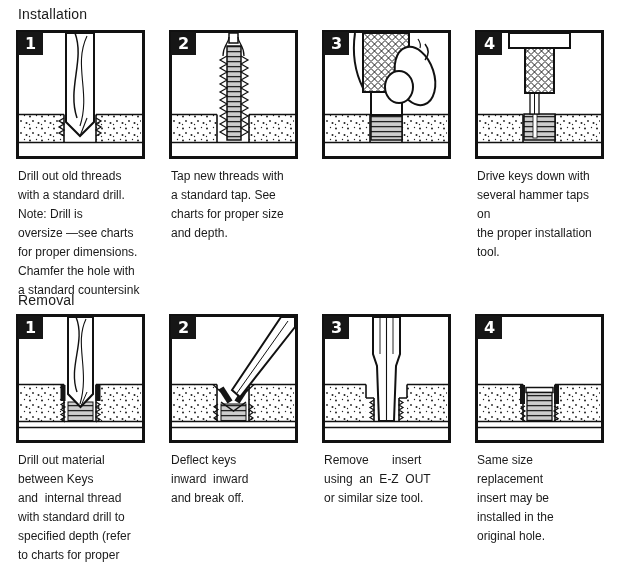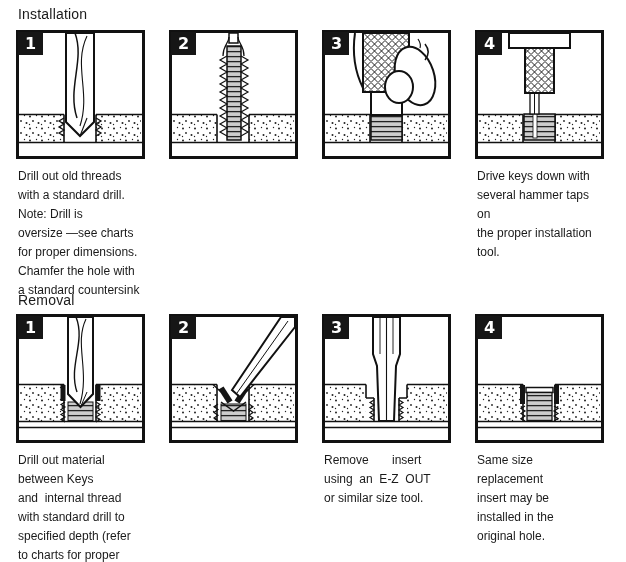--- a/index.html
+++ b/index.html
@@ -85,20 +85,24 @@
           <path d="M3,84.5 H48 M80,84.5 H126 M48,84.5 V112 M80,84.5 V112 M3,112.5 H126" fill="none" stroke="#111" stroke-width="1.6"></path>
           <rect x="58" y="16" width="14" height="94" fill="url(#coil)" stroke="#111" stroke-width="1.5"></rect>
           <path d="M58,26 l-7,4 l7,4 l-7,4 l7,4 l-7,4 l7,4 l-7,4 l7,4 l-7,4 l7,4 l-7,4 l7,4 l-7,4 l7,4 l-7,4 l7,4 l-7,4 l7,4 l-7,4 l7,4" fill="none" stroke="#111" stroke-width="1.2"></path>
           <path d="M72,26 l7,4 l-7,4 l7,4 l-7,4 l7,4 l-7,4 l7,4 l-7,4 l7,4 l-7,4 l7,4 l-7,4 l7,4 l-7,4 l7,4 l-7,4 l7,4 l-7,4 l7,4 l-7,4" fill="none" stroke="#111" stroke-width="1.2"></path>
           <rect x="60" y="3" width="9" height="10" fill="#fff" stroke="#111" stroke-width="1.5"></rect>
           <path d="M54,26 C54,15 60,13 60,7" fill="none" stroke="#111" stroke-width="1.3"></path>
           <path d="M75,26 C75,15 69,13 69,7" fill="none" stroke="#111" stroke-width="1.3"></path>
         </svg>
         <div class="badge">2</div>
       </div>
+      <div class="caption">Tap new threads with
+a standard tap. See
+charts for proper size
+and depth.</div>
     </div>
 
     <div class="col">
       <div class="panel">
         <svg viewBox="0 0 129 129">
           <rect x="1.5" y="1.5" width="126" height="126" fill="#fff" stroke="#111" stroke-width="3"></rect>
           <rect x="4" y="85" width="44" height="27" fill="url(#stip)"></rect>
           <rect x="80" y="85" width="45" height="27" fill="url(#stip)"></rect>
           <path d="M3,84.5 H48 M80,84.5 H126 M48,84.5 V112 M80,84.5 V112 M3,112.5 H126" fill="none" stroke="#111" stroke-width="1.6"></path>
           <rect x="49" y="84" width="31" height="26" fill="url(#coil)" stroke="#111" stroke-width="1.5"></rect>
@@ -182,20 +186,23 @@
           <path d="M49,90 l-4,2.8 l4,2.8 l-4,2.8 l4,2.8 l-4,2.8 l4,2.8" fill="none" stroke="#111" stroke-width="1.2"></path>
           <path d="M80,90 l4,2.8 l-4,2.8 l4,2.8 l-4,2.8 l4,2.8 l-4,2.8" fill="none" stroke="#111" stroke-width="1.2"></path>
           <line x1="52" y1="74" x2="61" y2="88" stroke="#151515" stroke-width="6"></line>
           <line x1="77" y1="74" x2="68" y2="88" stroke="#151515" stroke-width="6"></line>
           <path d="M52,88 L64.5,97 L77,88" fill="none" stroke="#111" stroke-width="1.5"></path>
           <polygon points="112,3 126,3 126,13 71,83 63,76" fill="#fff" stroke="#111" stroke-width="2"></polygon>
           <line x1="119" y1="7" x2="68" y2="79" stroke="#111" stroke-width="1"></line>
         </svg>
         <div class="badge">2</div>
       </div>
+      <div class="caption">Deflect keys
+inward  inward
+and break off.</div>
     </div>
 
     <div class="col">
       <div class="panel">
         <svg viewBox="0 0 129 129">
           <rect x="1.5" y="1.5" width="126" height="126" fill="#fff" stroke="#111" stroke-width="3"></rect>
           <rect x="4" y="71" width="40" height="36" fill="url(#stip)"></rect>
           <rect x="85" y="71" width="40" height="36" fill="url(#stip)"></rect>
           <path d="M3,70.5 H44 M85,70.5 H126 M44,70.5 V84 M85,70.5 V84 M44,84 H52 M77,84 H85 M52,84 V107 M77,84 V107 M3,107.5 H126 M3,113.5 H126" fill="none" stroke="#111" stroke-width="1.6"></path>
           <path d="M52,86 l-4,2.5 l4,2.5 l-4,2.5 l4,2.5 l-4,2.5 l4,2.5 l-4,2.5 l4,2.5" fill="none" stroke="#111" stroke-width="1.2"></path>

